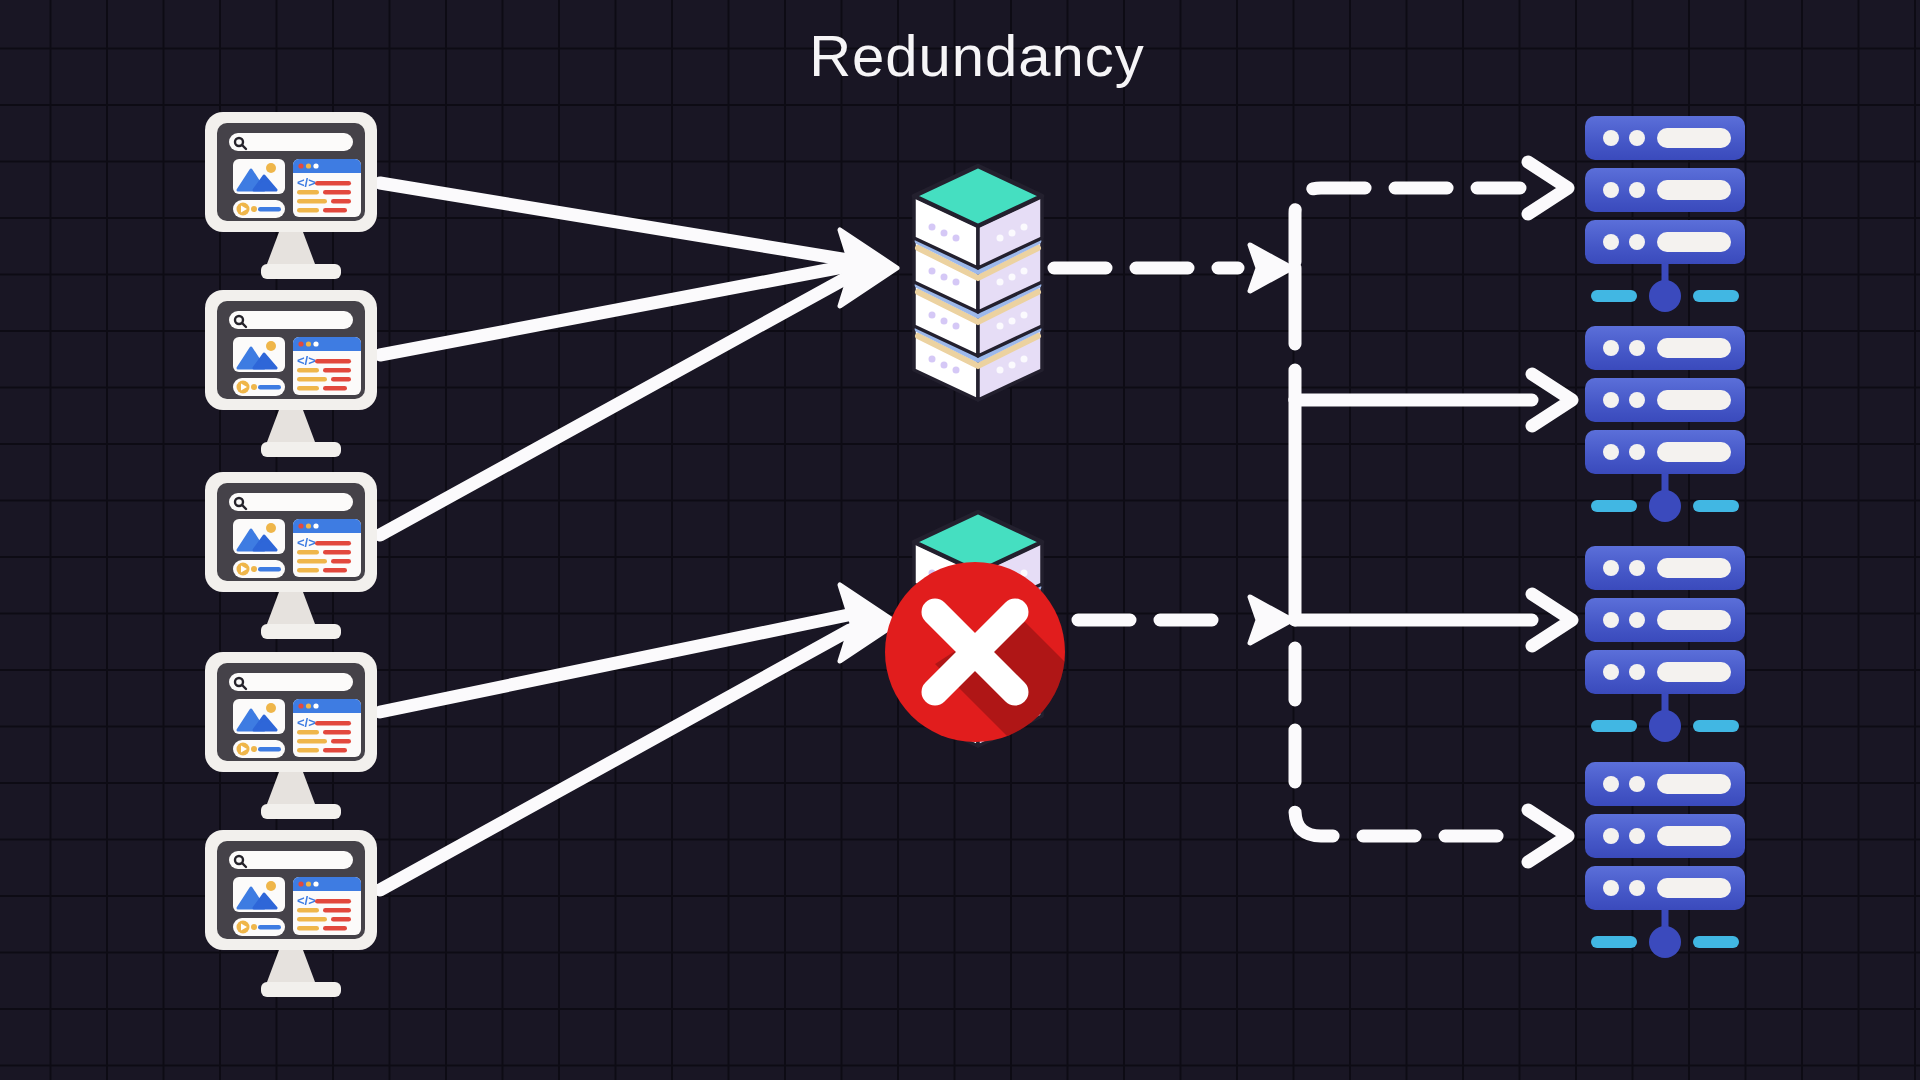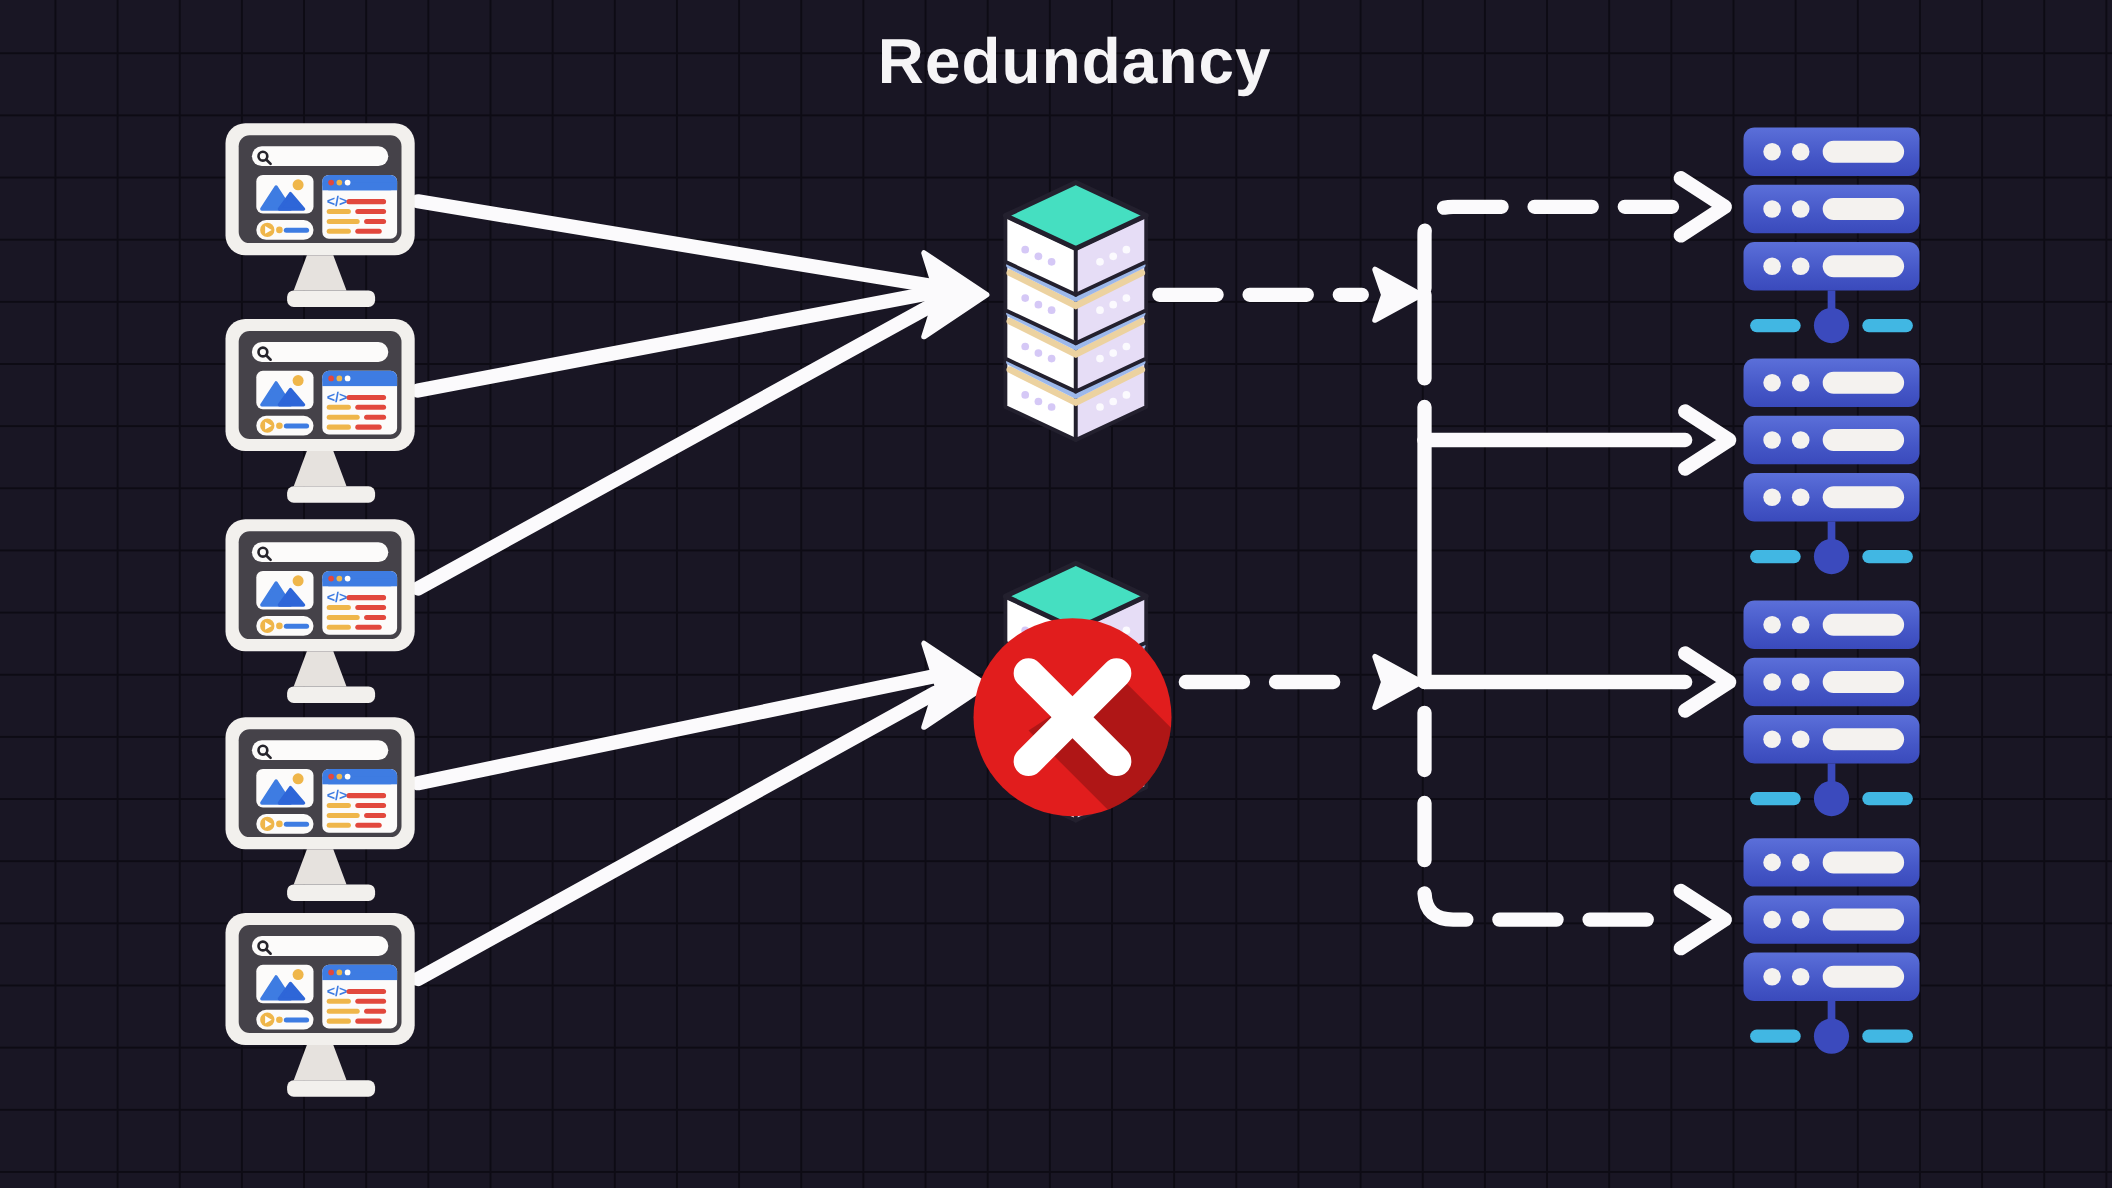--- a/index.html
+++ b/index.html
@@ -14,21 +14,21 @@
     background-size:56.5px 56.5px;
     background-position:-7px -9px;
     font-family:"Liberation Sans", sans-serif;
   }
   .title{
     position:absolute;
     left:977px; top:22px;
     transform:translateX(-50%);
     margin:0;
     font-size:58px;
-    font-weight:700;
+    font-weight:400;
     letter-spacing:1px;
     color:var(--title_white,#f6f5f7);
     white-space:nowrap;
   }
   svg.diagram{position:absolute;left:0;top:0;}
   
   .ln{stroke:var(--line_white,#fbfafc);stroke-width:13;fill:none;stroke-linecap:round;stroke-linejoin:round;}
   .ln-dash{stroke-dasharray:52 30;}
   .arrowfill{fill:var(--line_white,#fbfafc);stroke:var(--line_white,#fbfafc);stroke-width:5;stroke-linejoin:round;}
   

